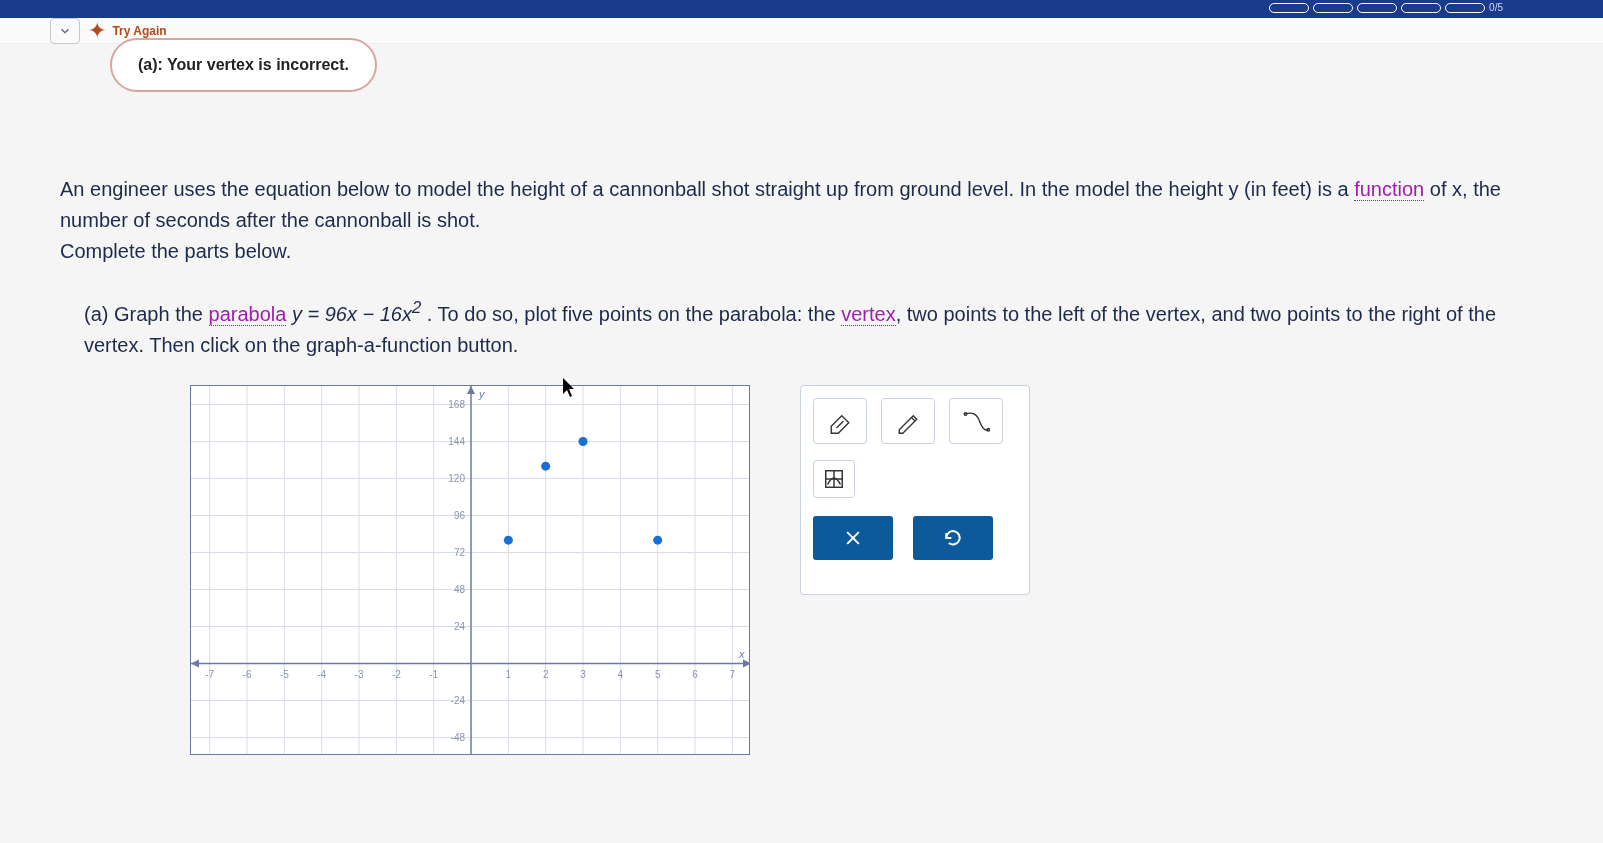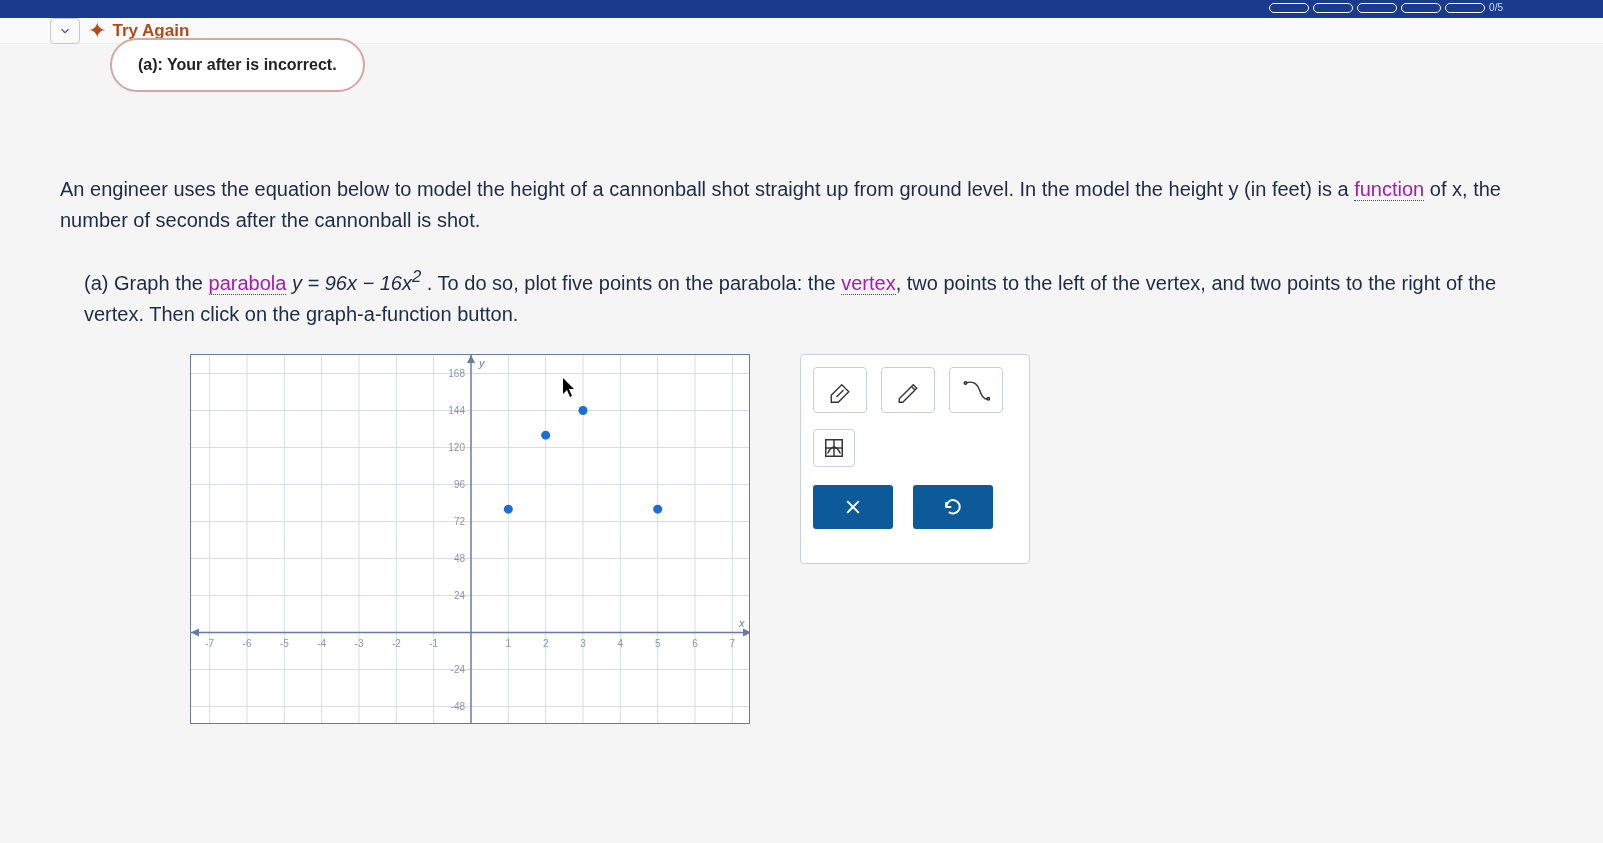--- a/index.html
+++ b/index.html
@@ -48,21 +48,21 @@
     height: 26px;
     border: 1px solid #c9c9c9;
     border-radius: 4px;
     display: flex;
     align-items: center;
     justify-content: center;
     margin-right: 8px;
   }
   .chev-box svg { width: 14px; height: 14px; stroke: #4a5a8a; }
   .star-mark { color: #b34a1a; font-size: 22px; margin-right: 6px; }
-  .try-again-text { color: #b34a1a; font-weight: 700; font-size: 17px; }
+  .try-again-text { color: #b34a1a; font-weight: 700; font-size: 12px; }
   .feedback-bubble {
     position: absolute;
     left: 110px;
     top: 38px;
     background: #fff;
     border: 2px solid #d8a6a0;
     border-radius: 28px;
     padding: 16px 26px;
   }
   .feedback-bubble span { font-size: 16px; font-weight: 700; color: #222; }
@@ -152,29 +152,30 @@
   <div class="chev-box">
     <svg viewBox="0 0 24 24">
         <polyline points="6 9 12 15 18 9" fill="none" stroke-width="2"></polyline>
       </svg>
   </div>
   <span class="star-mark">✦</span>
   <span class="try-again-text">Try Again</span>
 </div>
 
 <div class="feedback-bubble">
-  <span>(a): Your after is incorrect.</span>
+  <span>(a): Your vertex is incorrect.</span>
 </div>
 
 <div class="content">
   <p>
     <span>An engineer uses the equation below to model the height of a cannonball shot straight up from ground level. In the model the height y (in feet) is a </span><span class="link">function</span><span> of x, the number of seconds after the cannonball is shot.</span>
   </p>
 
 
+  <p>Complete the parts below.</p>
 
   <div class="part-a">
     <span>(a) </span><span>Graph the </span><span class="link">parabola</span><span style="font-style:italic"> y = 96x − 16x</span><sup style="font-style:italic">2</sup><span> . To do so, plot five points on the parabola: the </span><span class="link">vertex</span><span>, two points to the left of the vertex, and two points to the right of the vertex. Then click on the graph-a-function button.</span>
   </div>
 
   <div class="graph-row">
     <div class="graph">
       <svg id="chart-svg" width="560" height="370">
           <line x1="18.666666666666668" y1="0" x2="18.666666666666668" y2="370" stroke="#d8dce8" stroke-width="1"></line>
           <line x1="56" y1="0" x2="56" y2="370" stroke="#d8dce8" stroke-width="1"></line>

